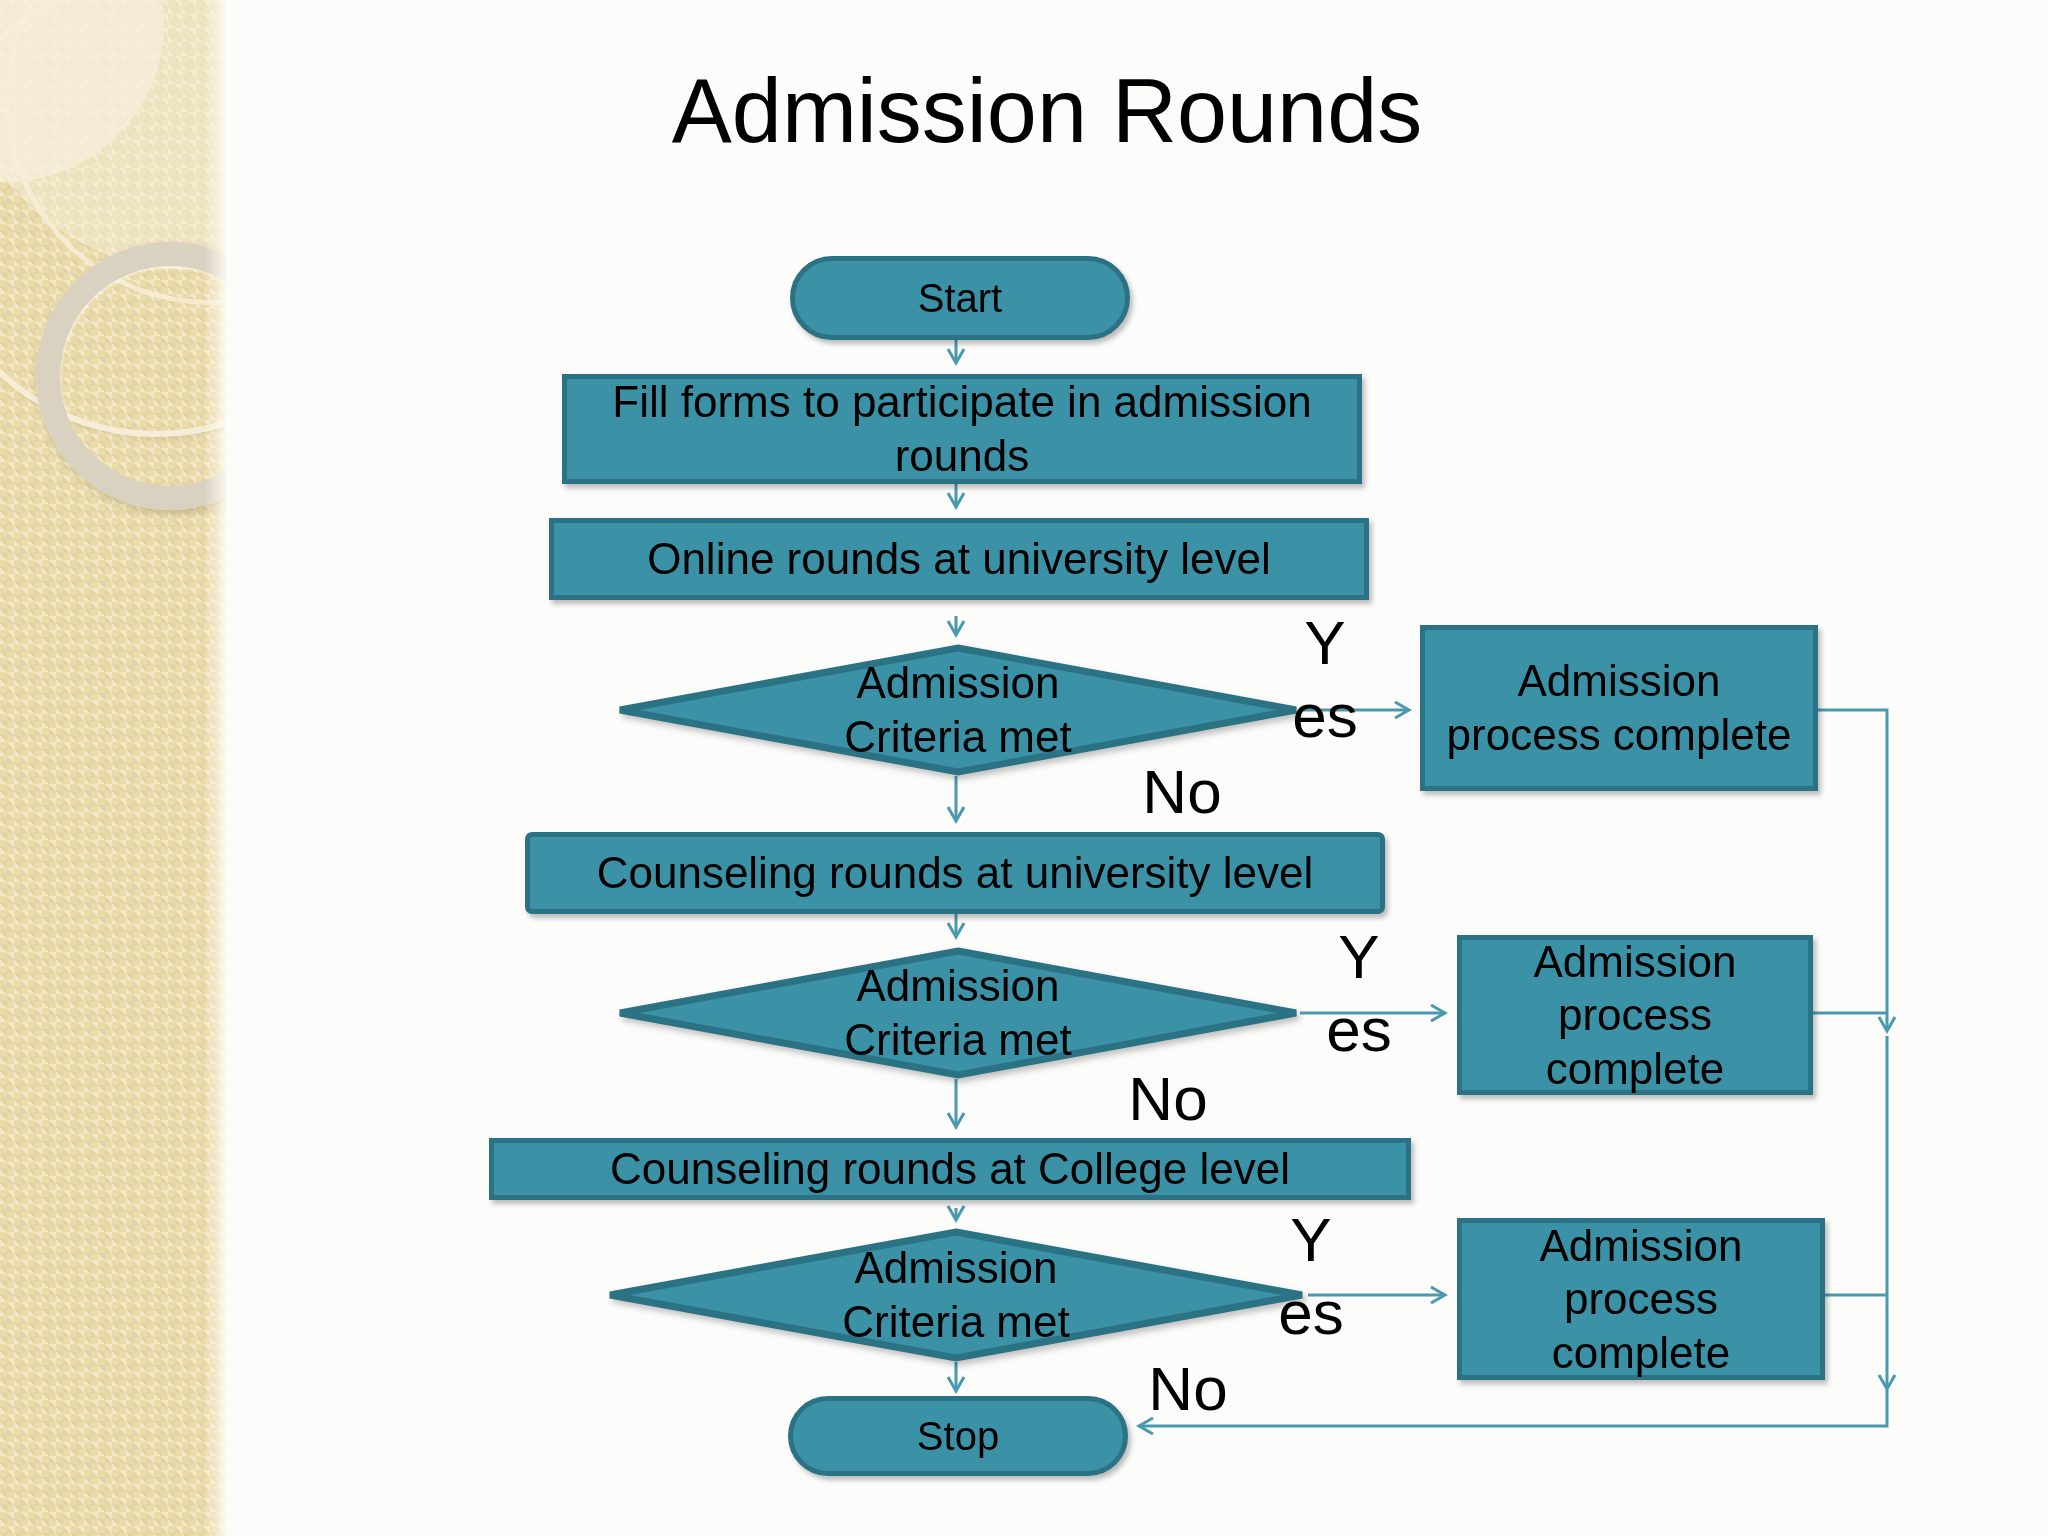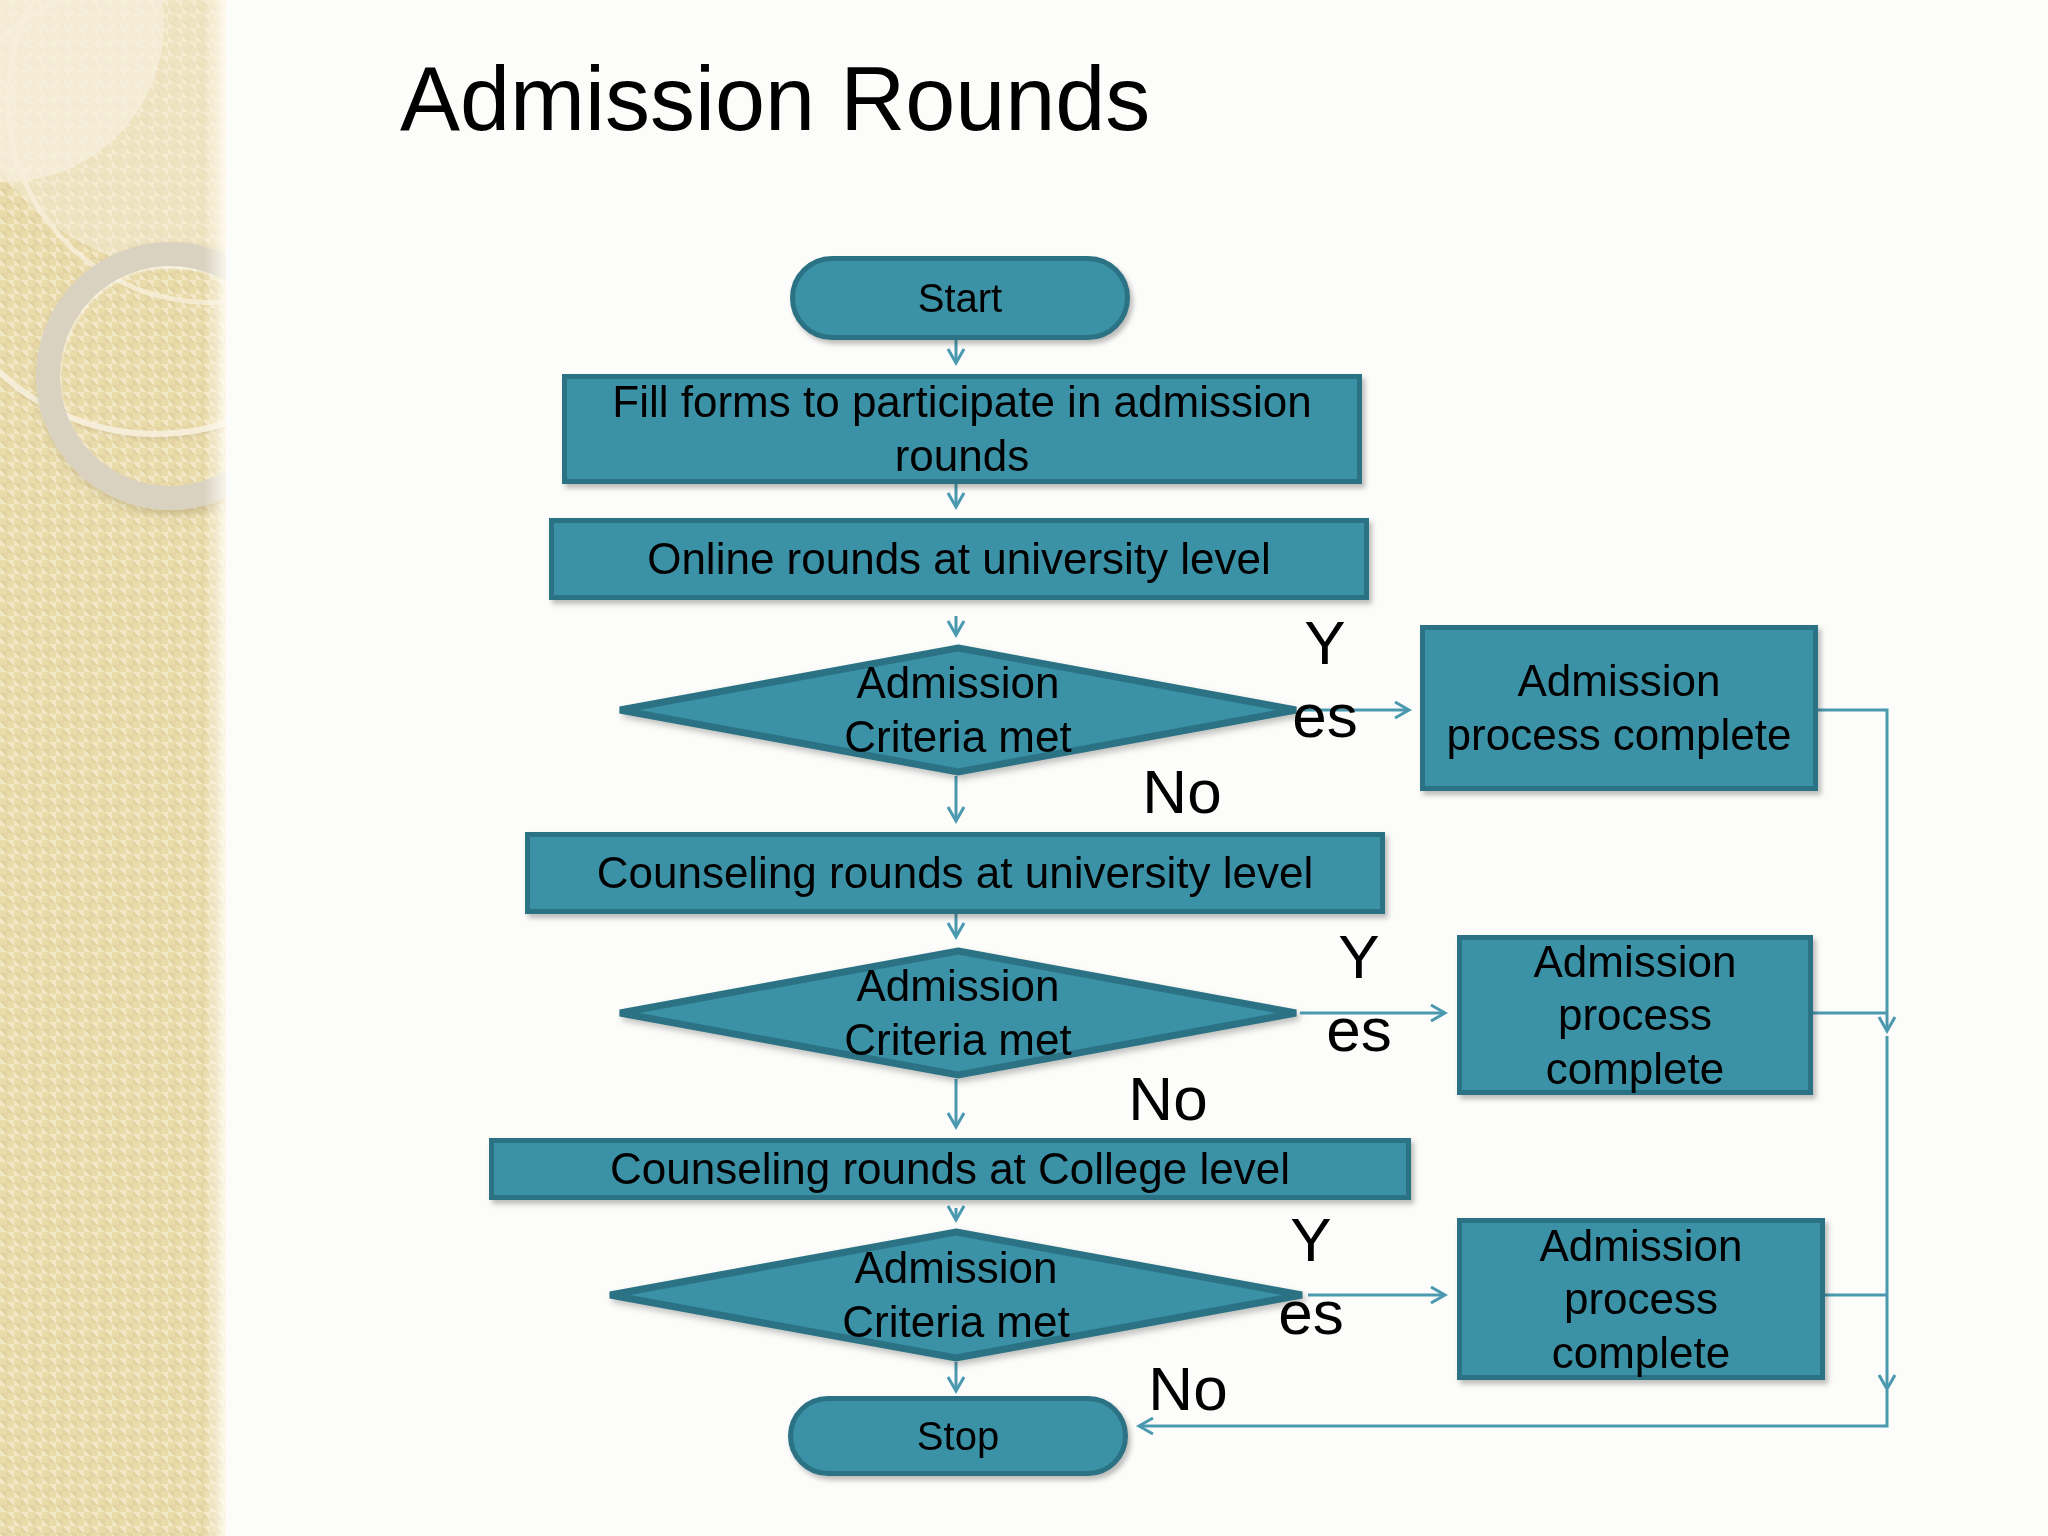--- a/index.html
+++ b/index.html
@@ -34,37 +34,37 @@
     z-index:1;
   }
   .sidebar .disc-a{position:absolute;left:-152px;top:-134px;width:316px;height:316px;border-radius:50%;background:var(--disc);opacity:.72;}
   .sidebar .disc-b{position:absolute;left:-40px;top:-190px;width:460px;height:460px;border-radius:50%;background:var(--disc);opacity:.45;}
   .sidebar .ring-thin-a{position:absolute;left:-75px;top:-25px;width:450px;height:450px;border-radius:50%;border:6px solid var(--ring-thin);opacity:.95;box-shadow:2px 2px 4px rgba(120,100,60,.18);}
   .sidebar .ring-thin-b{position:absolute;left:5px;top:-105px;width:400px;height:400px;border-radius:50%;border:5px solid var(--ring-thin);opacity:.8;}
   .sidebar .ring-thick{position:absolute;left:36px;top:242px;width:220px;height:220px;border-radius:50%;border:24px solid var(--ring-thick);box-shadow:3px 4px 8px rgba(110,95,55,.25), inset 1px 2px 3px rgba(255,255,255,.6);}
   .sidebar .edge-band{position:absolute;right:0;top:0;width:22px;height:100%;background:linear-gradient(to right, rgba(255,252,244,0), rgba(255,252,244,.85));}
   
   .title{
-    position:absolute;left:400px;top:48px;width:1270px;margin:0;z-index:3;
-    text-align:left;font-size:90px;font-weight:400;letter-spacing:0px;color:var(--text);
+    position:absolute;left:400px;top:48px;width:1270px;margin:12px;z-index:3;
+    text-align:center;font-size:90px;font-weight:400;letter-spacing:0px;color:var(--text);
   }
   
   svg.connectors{position:absolute;left:0;top:0;z-index:2;}
   svg.connectors path{fill:none;stroke:var(--connector);stroke-width:3;}
   
   .node{
     position:absolute;z-index:3;box-sizing:border-box;
     background:var(--node-fill);border:5px solid var(--node-border);
     display:flex;align-items:center;justify-content:center;
     font-size:44px;line-height:1.22;text-align:center;color:var(--text);
     box-shadow:3px 4px 5px rgba(40,40,40,.30);
   }
   .pill{border-radius:42px;font-size:40px;}
   .node .txt{display:block;}
-  .overflow-ok{overflow:visible;}
+  .overflow-ok{overflow:visible;border-radius:7px;}
   
   .decision{position:absolute;z-index:3;}
   .decision svg{position:absolute;left:0;top:0;width:100%;height:100%;overflow:visible;filter:drop-shadow(3px 4px 3px rgba(40,40,40,.28));}
   .decision polygon{fill:var(--node-fill);stroke:var(--node-border);stroke-width:7;}
   .decision .dtext{
     position:absolute;inset:0;display:flex;align-items:center;justify-content:center;z-index:2;
     font-size:44px;line-height:1.22;text-align:center;color:var(--text);
   }
   .decision .dtext .txt{width:340px;}
   

